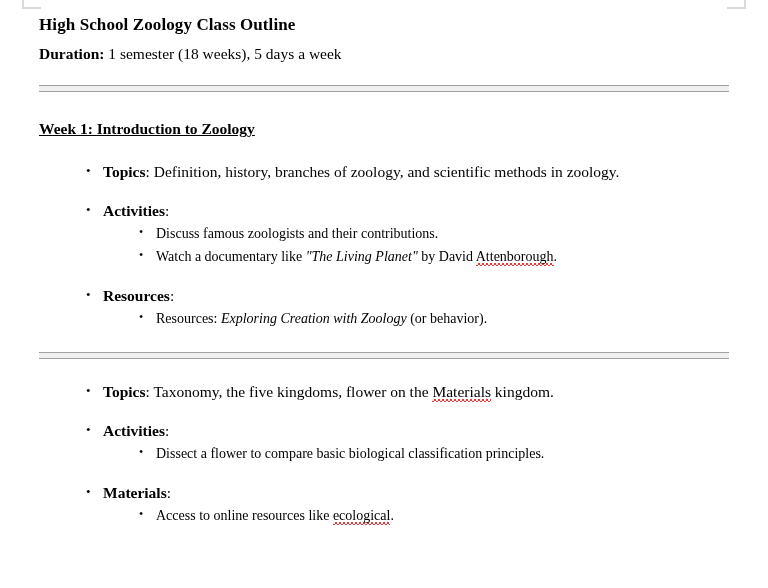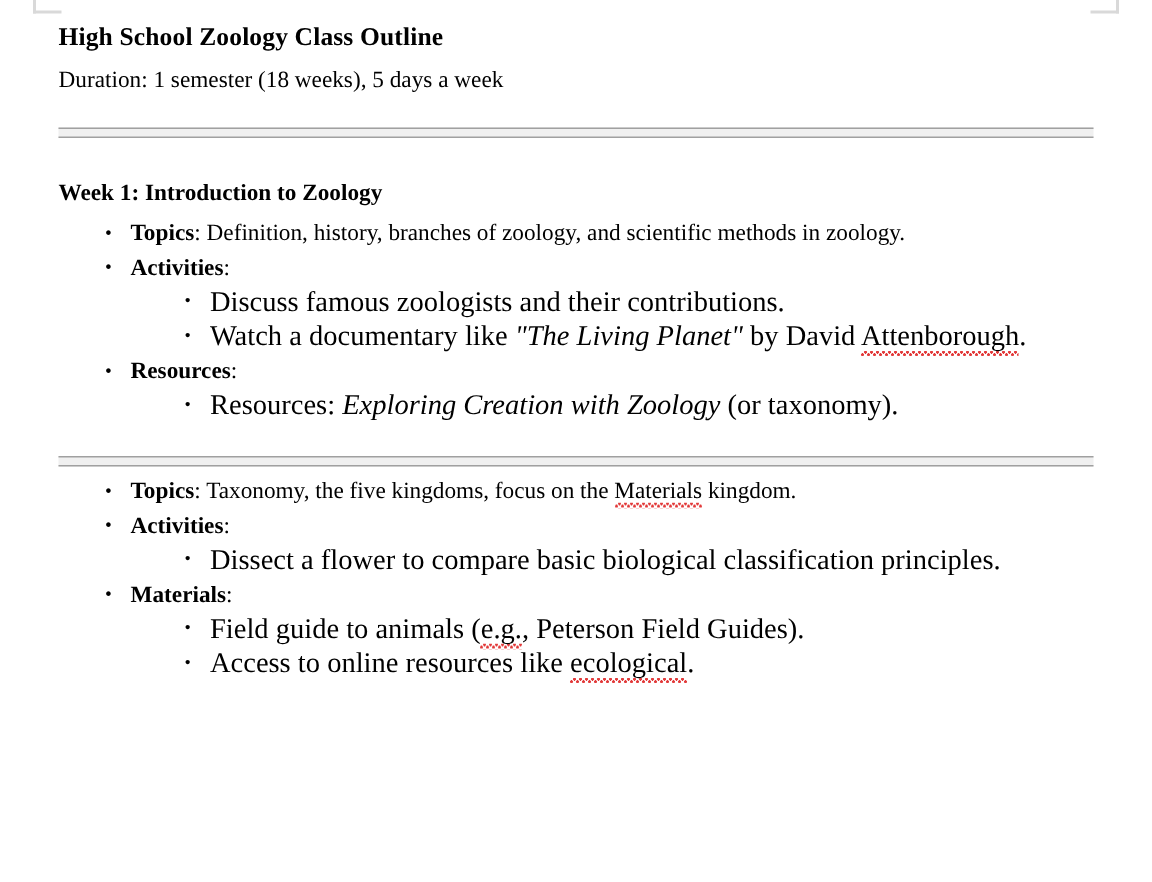--- a/index.html
+++ b/index.html
@@ -58,21 +58,21 @@
     letter-spacing: 0.1px;
   }
 
   p.meta {
     font-size: 15.5px;
     margin: 0;
     padding: 7px 0 0 0;
     line-height: 21px;
   }
   p.meta .lbl {
-    font-weight: normal;
+    font-weight: bold;
     margin-top: 10px;
   }
 
   
   .divider {
     height: 5px;
     margin: 0;
     padding: 0;
     border: none;
     border-top: 1px solid #a0a0a0;
@@ -83,53 +83,54 @@
   .divider-wrap { padding: 0; }
   .divider-1 { margin-top: 21px; }
   .divider-2 { margin-top: 22px; }
 
   h2.section-title {
     font-size: 15.5px;
     font-weight: bold;
     margin: 0;
     padding: 26px 0 0 0;
     line-height: 21px;
+    text-decoration: underline;
   }
 
   ul.lvl1 {
     list-style: none;
     margin: 0;
     padding: 0;
   }
   ul.lvl1 > li.b1 {
     position: relative;
     font-size: 15.5px;
     line-height: 23px;
     padding: 0 0 0 48px;
-    margin: 0;
+    margin: 16px;
   }
   ul.lvl1 > li.b1::before {
     content: "\2022";
     position: absolute;
     left: 31px;
     top: -1px;
     font-size: 13px;
     line-height: 23px;
   }
   .b1-first { padding-top: 5px !important; }
   .b1-first::before { top: 4px !important; }
 
   ul.lvl2 {
     list-style: none;
     margin: 0;
     padding: 0;
   }
   ul.lvl2 > li.b2 {
     position: relative;
-    font-size: 19px;
+    font-size: 14px;
     line-height: 23px;
     padding: 0 0 0 53px;
     margin: 0;
   }
   ul.lvl2 > li.b2::before {
     content: "\2022";
     position: absolute;
     left: 36px;
     top: -1px;
     font-size: 12px;
@@ -184,49 +185,46 @@
           <li class="b2">
             <span>Watch a documentary like </span><span class="ital">"The Living Planet"</span><span> by David </span><span class="spell">Attenborough</span><span>.</span>
           </li>
         </ul>
       </li>
 
       <li class="b1">
         <span class="bold">Resources</span><span>:</span>
         <ul class="lvl2">
           <li class="b2">
-            <span>Resources: </span><span class="ital">Exploring Creation with Zoology</span><span> (or taxonomy).</span>
+            <span>Resources: </span><span class="ital">Exploring Creation with Zoology</span><span> (or behavior).</span>
           </li>
         </ul>
       </li>
     </ul>
 
     <div class="divider-wrap divider-2">
       <div class="divider"></div>
     </div>
 
 
     <ul class="lvl1">
       <li class="b1 b1-first">
-        <span class="bold">Topics</span><span>: Taxonomy, the five kingdoms, focus on the </span><span class="spell">Materials</span><span> kingdom.</span>
+        <span class="bold">Topics</span><span>: Taxonomy, the five kingdoms, flower on the </span><span class="spell">Materials</span><span> kingdom.</span>
       </li>
 
       <li class="b1">
         <span class="bold">Activities</span><span>:</span>
         <ul class="lvl2">
           <li class="b2">Dissect a flower to compare basic biological classification principles.</li>
         </ul>
       </li>
 
       <li class="b1">
         <span class="bold">Materials</span><span>:</span>
         <ul class="lvl2">
-          <li class="b2">
-            <span>Field guide to animals (</span><span class="spell">e.g.</span><span>, Peterson Field Guides).</span>
-          </li>
           <li class="b2">
             <span>Access to online resources like </span><span class="spell">ecological</span><span>.</span>
           </li>
         </ul>
       </li>
     </ul>
 
   </div>
 </div>
 

